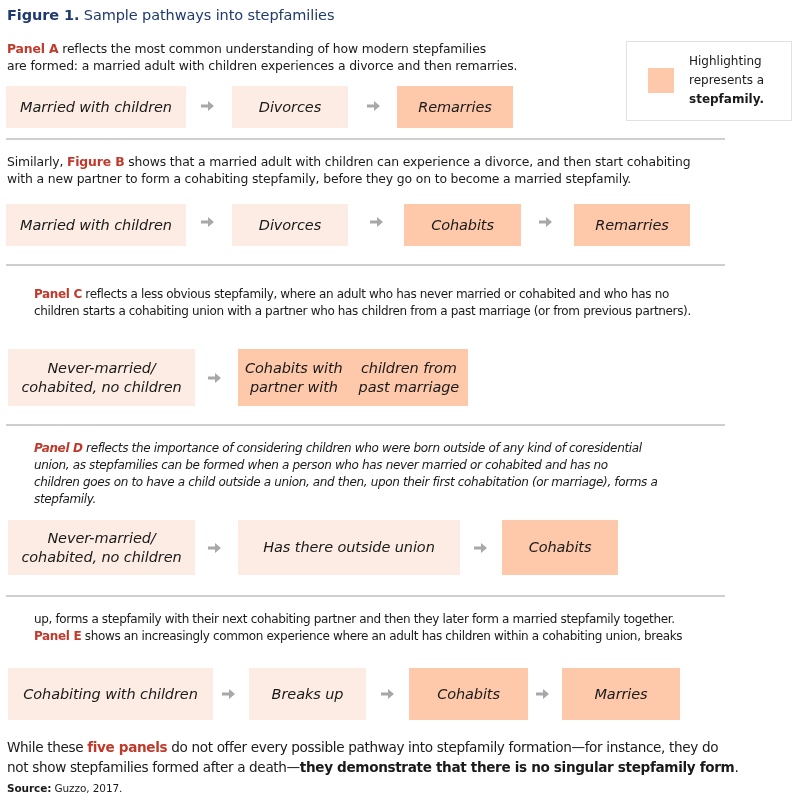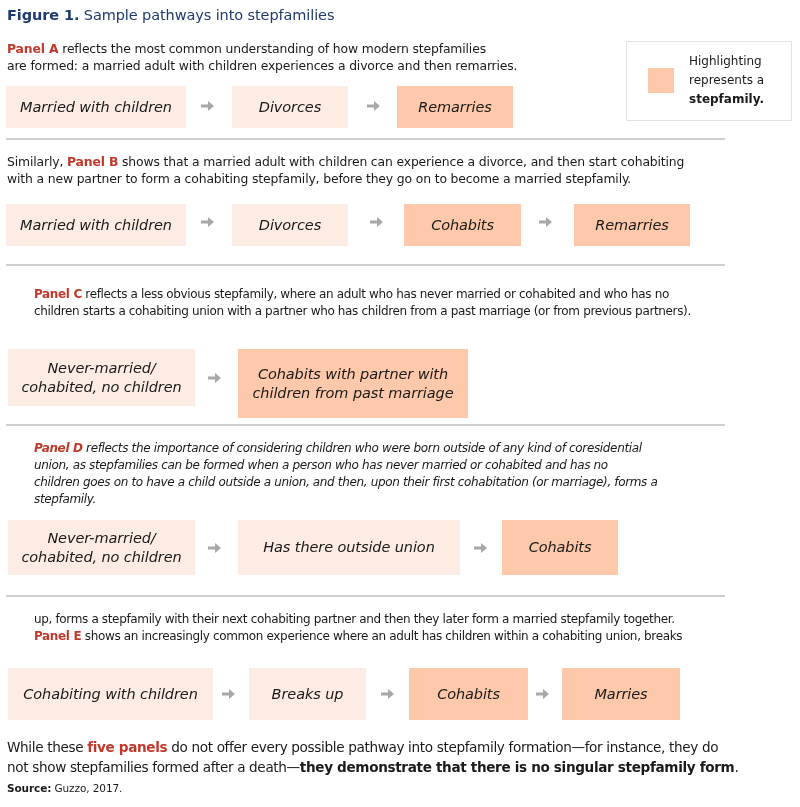--- a/index.html
+++ b/index.html
@@ -70,21 +70,21 @@
       <path d="M0 3.5h7V0l6 5-6 5V6.5H0z" fill="#a8a8a8"></path>
     </svg>
   </div>
 <div class="box dark" style="left:397px; top:86px; width:116px; height:42px;">
     <span>Remarries</span>
   </div>
 
 <div class="divider" style="top:138px;"></div>
 
 <div class="para" style="top:153px; width:760px;">
-  <div><span>Similarly, </span><span class="hl">Panel B</span><span> shows that a married adult with children can experience a divorce, and then start cohabiting</span></div>
+  <div><span>Similarly, </span><span class="hl">Figure B</span><span> shows that a married adult with children can experience a divorce, and then start cohabiting</span></div>
   <div>with a new partner to form a cohabiting stepfamily, before they go on to become a married stepfamily.</div>
 </div>
 <div class="box light" style="left:6px; top:204px; width:180px; height:42px;">
     <span>Married with children</span>
   </div>
 <div class="arrow" style="left:201px; top:217px;">
     <svg width="14" height="10" viewBox="0 0 14 10">
       <path d="M0 3.5h7V0l6 5-6 5V6.5H0z" fill="#a8a8a8"></path>
     </svg>
   </div>
@@ -116,21 +116,21 @@
 </div>
 <div class="box light" style="left:8px; top:349px; width:187px; height:57px; flex-direction:column;">
   <span>Never-married/</span>
   <span>cohabited, no children</span>
 </div>
 <div class="arrow" style="left:208px; top:373px;">
     <svg width="14" height="10" viewBox="0 0 14 10">
       <path d="M0 3.5h7V0l6 5-6 5V6.5H0z" fill="#a8a8a8"></path>
     </svg>
   </div>
-<div class="box dark" style="left:238px; top:349px; width:230px; height:69px; flex-direction:column;">
+<div class="box dark" style="left:238px; top:349px; width:230px; height:57px; flex-direction:row;">
   <span>Cohabits with partner with</span>
   <span>children from past marriage</span>
 </div>
 
 <div class="divider" style="top:424px;"></div>
 
 <div class="para narrow" style="top:440px; width:790px;font-style:italic;">
   <div><span class="hl">Panel D</span><span> reflects the importance of considering children who were born outside of any kind of coresidential</span></div>
   <div>union, as stepfamilies can be formed when a person who has never married or cohabited and has no</div>
   <div>children goes on to have a child outside a union, and then, upon their first cohabitation (or marriage), forms a</div>

